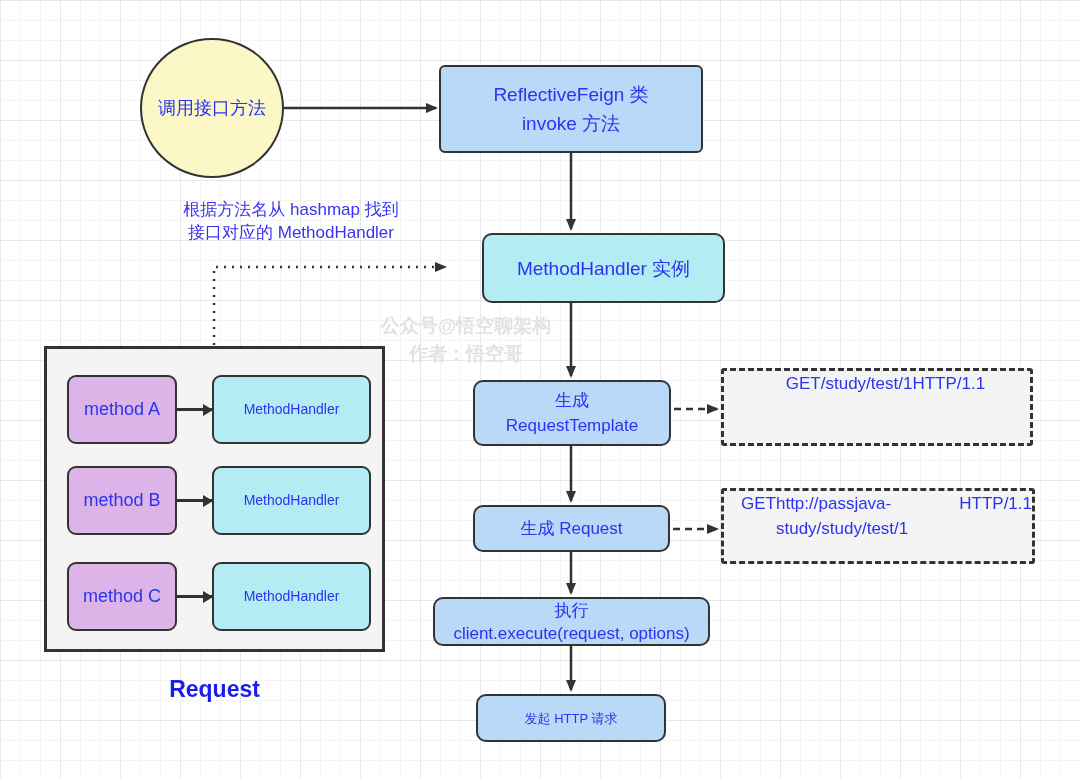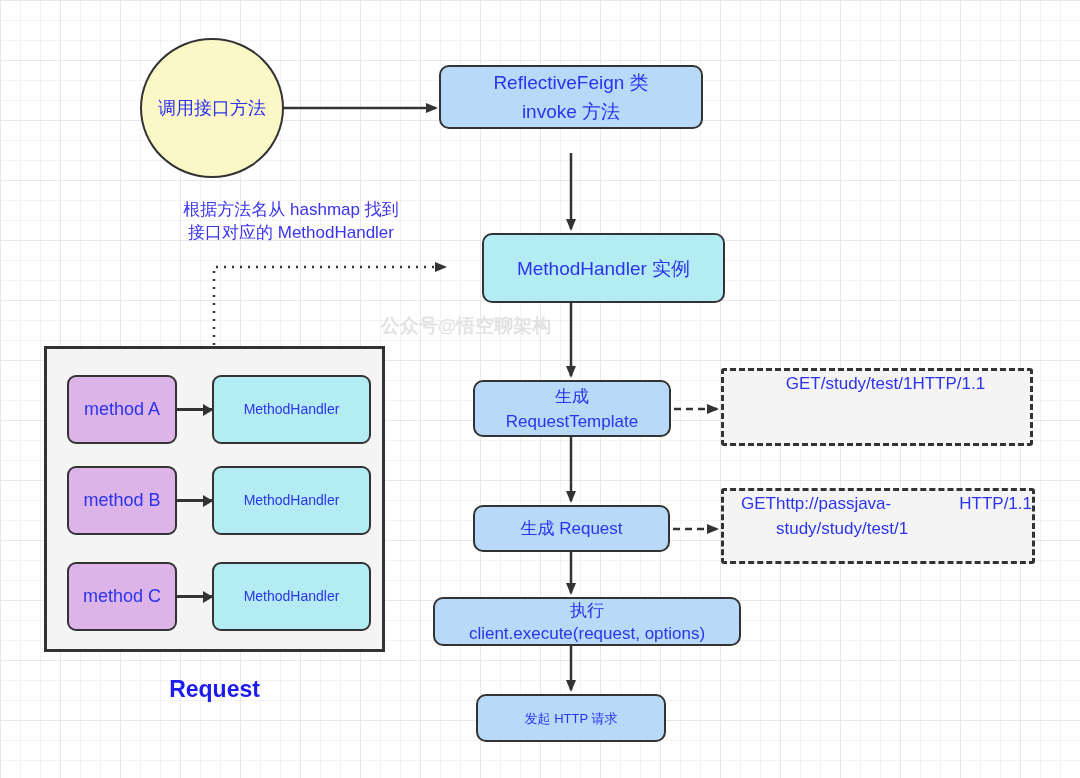--- a/index.html
+++ b/index.html
@@ -88,62 +88,63 @@
 
     <line x1="674" y1="409" x2="717" y2="409" stroke="#333333" stroke-width="2.5" stroke-dasharray="7 5" marker-end="url(#arrow)"></line>
 
     <line x1="673" y1="529" x2="717" y2="529" stroke="#333333" stroke-width="2.5" stroke-dasharray="7 5" marker-end="url(#arrow)"></line>
 
     <path d="M214,345 L214,267 L445,267" fill="none" stroke="#333333" stroke-width="2.5" stroke-dasharray="2 6" marker-end="url(#arrow)"></path>
   </svg>
 
   <div class="watermark">
     <span class="l1">公众号@悟空聊架构</span>
+    <span class="l1">作者：悟空哥</span>
   </div>
 
   <div class="node yellow ellipse" style="left:140px;top:38px;width:144px;height:140px;">
     <span>调用接口方法</span>
   </div>
 
-  <div class="node blue" style="left:439px;top:65px;width:264px;height:64px;font-size:19px;line-height:29px;">
+  <div class="node blue" style="left:439px;top:65px;width:264px;height:88px;font-size:19px;line-height:29px;border-radius:6px;">
     <span class="l1">ReflectiveFeign 类</span>
     <span class="l1">invoke 方法</span>
   </div>
 
   <div class="annotation">
     <span class="l1">根据方法名从 hashmap 找到</span>
     <span class="l1">接口对应的 MethodHandler</span>
   </div>
 
   <div class="node cyan" style="left:449px;top:233px;width:243px;height:70px;font-size:19px;margin-left:33px;">
     <span>MethodHandler 实例</span>
   </div>
 
-  <div class="node blue" style="left:473px;top:380px;width:198px;height:57px;">
+  <div class="node blue" style="left:473px;top:380px;width:198px;height:66px;">
     <span class="l1">生成</span>
     <span class="l1">RequestTemplate</span>
   </div>
 
   <div class="dashed-box" style="left:721px;top:368px;width:312px;height:78px;">
     <span class="l1">GET</span>
     <span class="l1">/study/test/1</span>
     <span class="l1">HTTP/1.1</span>
   </div>
 
   <div class="node blue" style="left:473px;top:505px;width:197px;height:47px;">
     <span>生成 Request</span>
   </div>
 
   <div class="dashed-box" style="left:721px;top:488px;width:314px;height:76px;">
     <span class="l1">GET</span>
     <span class="l1">http://passjava-study/study/test/1</span>
     <span class="l1">HTTP/1.1</span>
   </div>
 
-  <div class="node blue" style="left:433px;top:597px;width:308px;height:49px;line-height:23px;">
+  <div class="node blue" style="left:433px;top:597px;width:277px;height:49px;line-height:23px;">
     <span class="l1">执行</span>
     <span class="l1">client.execute(request, options)</span>
   </div>
 
   <div class="node blue" style="left:476px;top:694px;width:190px;height:48px;font-size:13px;">
     <span>发起 HTTP 请求</span>
   </div>
 
   <div class="panel">
     <div class="map-row" style="margin-bottom:22px;">

